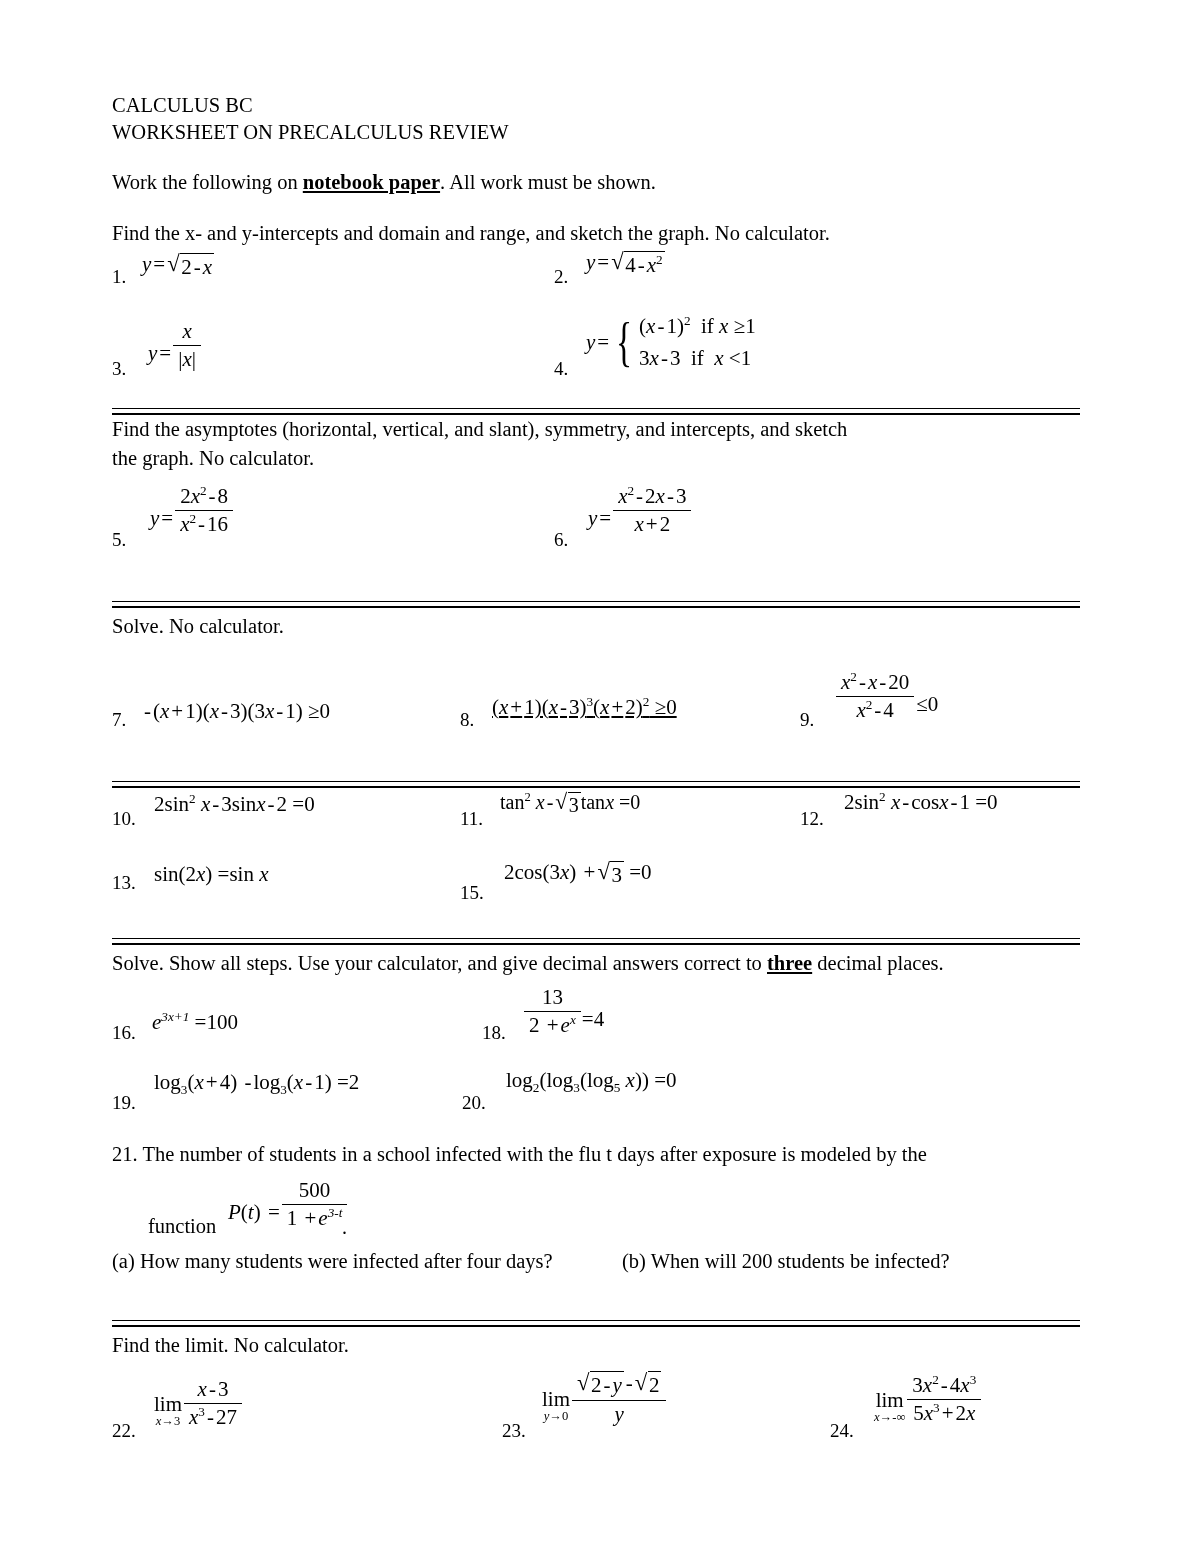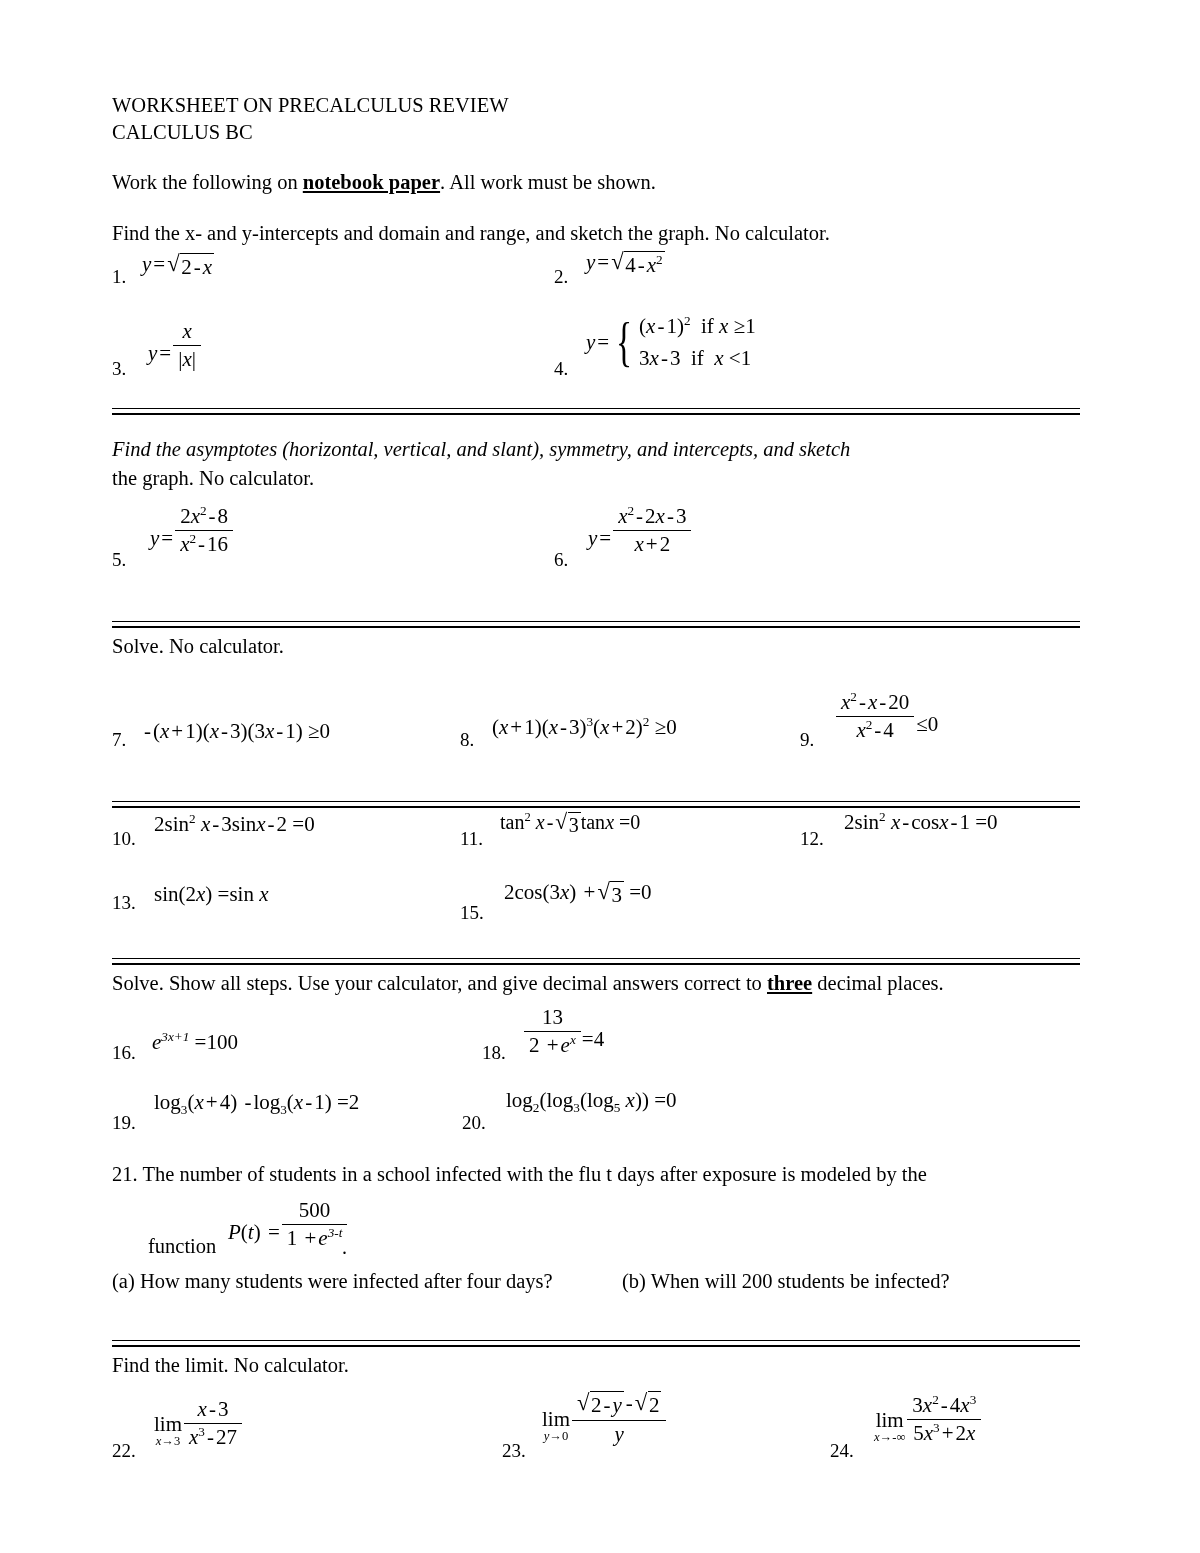--- a/index.html
+++ b/index.html
@@ -156,22 +156,22 @@
   }
   .lim .limtop { display: block; font-size: 1em; line-height: 1.05; }
   .lim .limsub { display: block; font-size: 0.60em; line-height: 1.1; }
 </style>
 </head>
 <body>
 
 <div class="page">
 <div class="content">
 
+  <div class="title-line">CALCULUS BC</div>
   <div class="title-line">WORKSHEET ON PRECALCULUS REVIEW</div>
-  <div class="title-line">CALCULUS BC</div>
 
   <div class="gap-md"></div>
 
   <div class="para">
     <span>Work the following on </span><u class="bold-u">notebook paper</u><span>.  All work must be shown.</span>
   </div>
 
   <div class="gap-md"></div>
 
   <div class="para">Find the x- and y-intercepts and domain and range, and sketch the graph.  No calculator.</div>
@@ -208,21 +208,21 @@
                 <div>3<span class="mi">x</span><span class="op">-</span>3&nbsp; if&nbsp; <span class="mi">x</span> &lt;1</div>
               </span>
             </span>
       </span>
     </div>
   </div>
 
   <div style="height:22px;"></div>
   <div class="divider"></div>
 
-  <div class="para" style="margin-top:20px;font-style:italic;">Find the asymptotes (horizontal, vertical, and slant), symmetry, and intercepts, and sketch</div>
+  <div class="para" style="margin-top:0;">Find the asymptotes (horizontal, vertical, and slant), symmetry, and intercepts, and sketch</div>
   <div class="para">the graph.  No calculator.</div>
 
   <div class="prow" style="margin-top:2px;">
     <div class="pcol c1" style="height:82px;">
       <span class="qnum-b" style="bottom:6px;">5.</span>
       <span class="math" style="position:absolute;left:38px;top:18px;">
         <span class="mi">y</span><span class="op">=</span><span class="frac"><span class="num">2<span class="mi">x</span><span class="sup">2</span><span class="op">-</span>8</span><span class="den"><span class="mi">x</span><span class="sup">2</span><span class="op">-</span>16</span></span>
       </span>
     </div>
     <div class="pcol c3" style="height:82px;">
@@ -240,21 +240,21 @@
 
   <div class="prow" style="margin-top:16px;">
     <div class="pcol" style="width:348px;height:86px;">
       <span class="qnum-b" style="bottom:12px;">7.</span>
       <span class="math" style="position:absolute;left:30px;top:42px;">
         <span class="op">-</span>(<span class="mi">x</span><span class="op">+</span>1)(<span class="mi">x</span><span class="op">-</span>3)(3<span class="mi">x</span><span class="op">-</span>1) ≥0
       </span>
     </div>
     <div class="pcol" style="width:340px;height:86px;">
       <span class="qnum-b" style="bottom:12px;">8.</span>
-      <span class="math" style="position:absolute;left:32px;top:38px;">
+      <span class="math" style="position:absolute;left:32px;top:38px;text-decoration:underline;">
         (<span class="mi">x</span><span class="op">+</span>1)(<span class="mi">x</span><span class="op">-</span>3)<span class="sup">3</span>(<span class="mi">x</span><span class="op">+</span>2)<span class="sup">2</span> ≥0
       </span>
     </div>
     <div class="pcol" style="width:280px;height:86px;">
       <span class="qnum-b" style="bottom:12px;">9.</span>
       <span class="math" style="position:absolute;left:36px;top:22px;">
         <span class="frac"><span class="num"><span class="mi">x</span><span class="sup">2</span><span class="op">-</span><span class="mi">x</span><span class="op">-</span>20</span><span class="den"><span class="mi">x</span><span class="sup">2</span><span class="op">-</span>4</span></span><span style="margin-left:2px;">≤0</span>
       </span>
     </div>
   </div>

